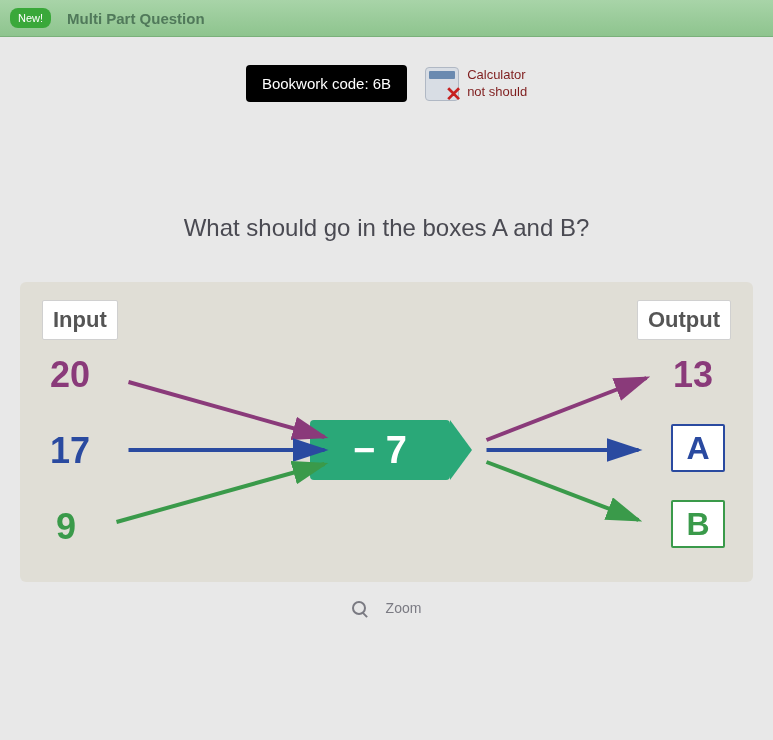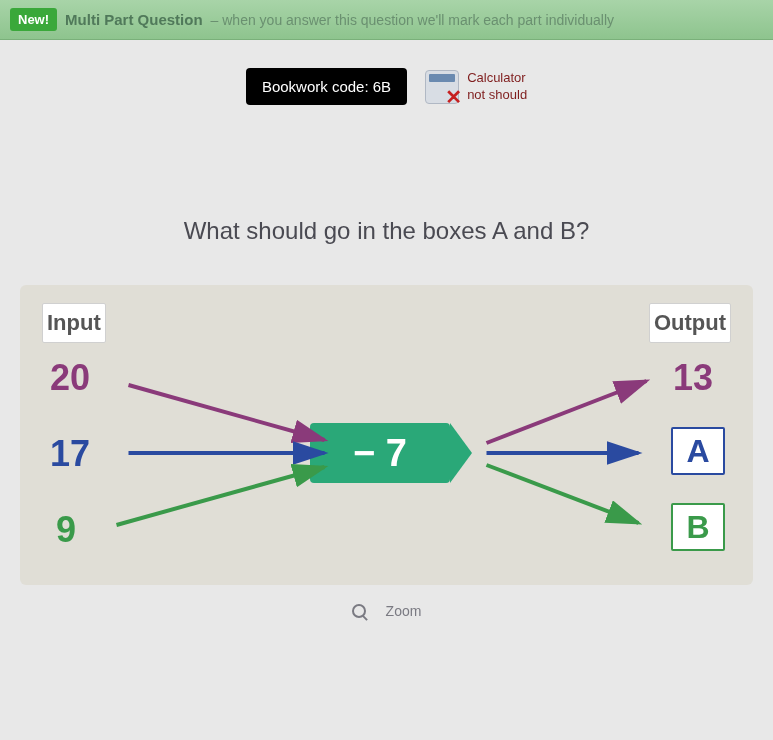--- a/index.html
+++ b/index.html
@@ -14,29 +14,30 @@
       background: linear-gradient(to bottom, #a8d4a8, #8ec48e);
       padding: 8px 10px;
       display: flex;
       align-items: center;
       gap: 8px;
       border-bottom: 1px solid #7ab07a;
     }
     .new-badge {
       background: #3aa83a;
       color: white;
-      font-weight: bold;
-      font-size: 13px;
+      font-weight: normal;
+      font-size: 11px;
       padding: 4px 8px;
-      border-radius: 3px;
+      border-radius: 8px;
     }
     .banner-title {
       color: #50795a;
       font-weight: bold;
       font-size: 15px;
+      margin-left: 8px;
     }
     .banner-text {
       color: #6a9070;
       font-size: 14px;
     }
     .info-row {
       display: flex;
       align-items: center;
       justify-content: center;
       gap: 18px;
@@ -95,21 +96,21 @@
       margin: 40px 20px 0 20px;
       background: #e0ded6;
       border-radius: 6px;
       padding: 24px 28px 34px 28px;
       position: relative;
       height: 300px;
     }
     .label-box {
       background: #fff;
       border: 1px solid #d0d0d0;
-      padding: 6px 4px;
+      padding: 6px 10px;
       font-size: 22px;
       font-weight: 600;
       color: #555;
       border-radius: 2px;
       position: absolute;
     }
     .input-label { top: 18px; left: 22px; }
     .output-label { top: 18px; right: 22px; }
     .num { position: absolute; font-size: 36px; font-weight: 600; }
     .in1 { top: 72px; left: 30px; color: #8a3a7a; }
@@ -186,21 +187,20 @@
       bottom: -3px; right: -4px;
       transform: rotate(45deg);
     }
   </style>
 </head>
 <body>
 
 <div class="banner">
   <span class="new-badge">New!</span>
   <span class="banner-title">Multi Part Question</span>
-  <span class="banner-text">– when you answer this question we'll mark each part individually</span>
 </div>
 
 <div class="info-row">
   <div class="bookwork">Bookwork code: 6B</div>
   <div class="calc-box">
     <div class="calc-icon">
       <span class="calc-x">✕</span>
     </div>
     <div class="calc-text">
       <div>Calculator</div>

